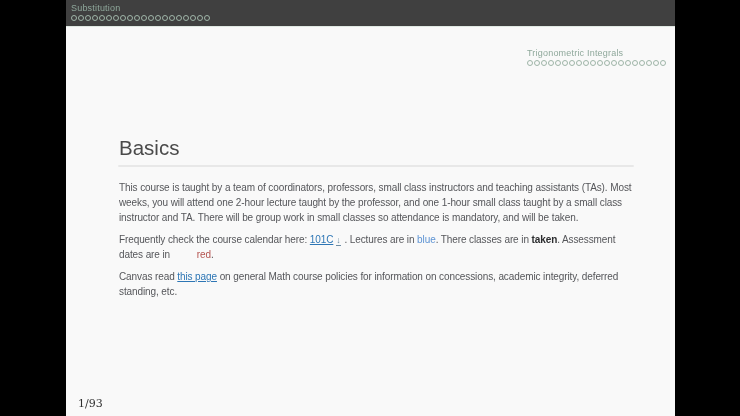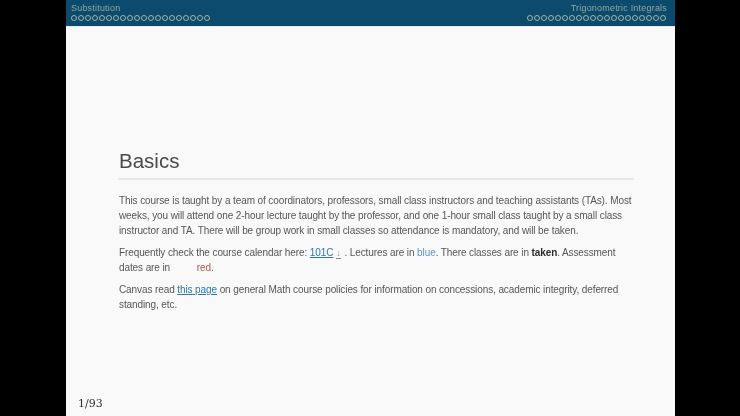--- a/index.html
+++ b/index.html
@@ -18,27 +18,27 @@
     width: 609px;
     height: 416px;
     background: #f9f9f9;
   }
   
   .headline {
     display: flex;
     justify-content: space-between;
     align-items: flex-start;
     height: 27px;
-    background: #0c4a6e;
+    background: #404040;
     border-bottom: 1px solid #e0e9e3;
     padding: 3px 8px 0 5px;
     box-sizing: border-box;
   }
   .head-sec { display: flex; flex-direction: column; }
-  .head-sec.right { align-items: flex-end; }
+  .head-sec.right { align-items: flex-start; margin-top: 45px; }
   .head-label {
     font-size: 9px;
     line-height: 11px;
     color: #8fa89b;
     letter-spacing: 0.2px;
   }
   .dots { display: flex; margin-top: 1px; }
   .dot {
     width: 4px;
     height: 4px;
@@ -55,21 +55,21 @@
     width: 548px;
     font-size: 18px;
     line-height: 25px;
     color: #1c1c1c;
     letter-spacing: 0.1px;
   }
   
   .canvas-page {
     position: absolute;
     left: 52px;
-    top: 149px;
+    top: 136px;
     width: 516px;
   }
   .canvas-page h2 {
     margin: 0 0 5px 1px;
     font-size: 20.5px;
     line-height: 24px;
     font-weight: 400;
     color: #4a4a4a;
   }
   .rule {

